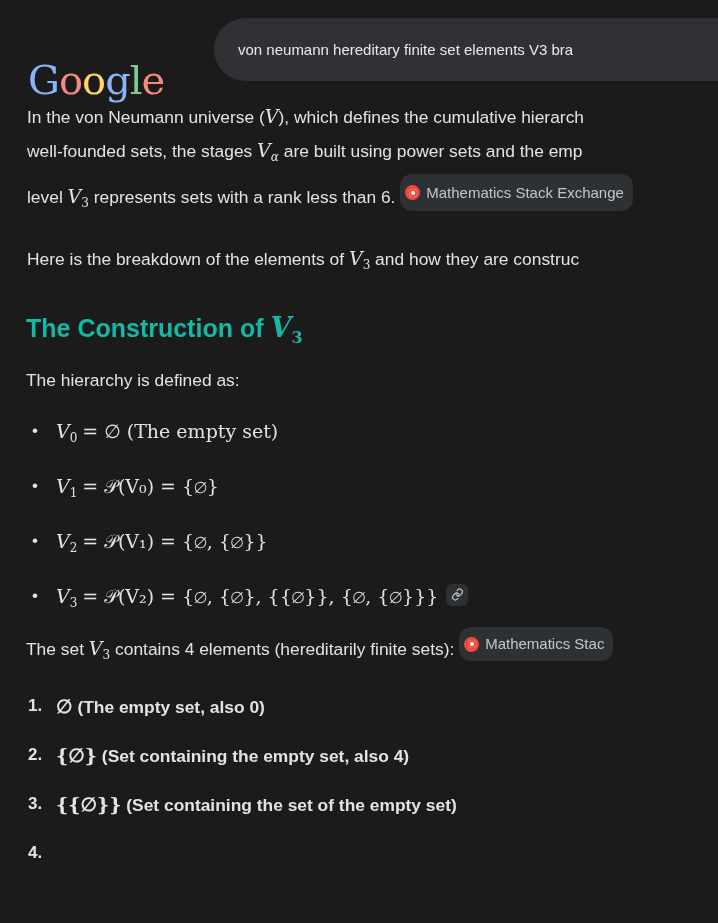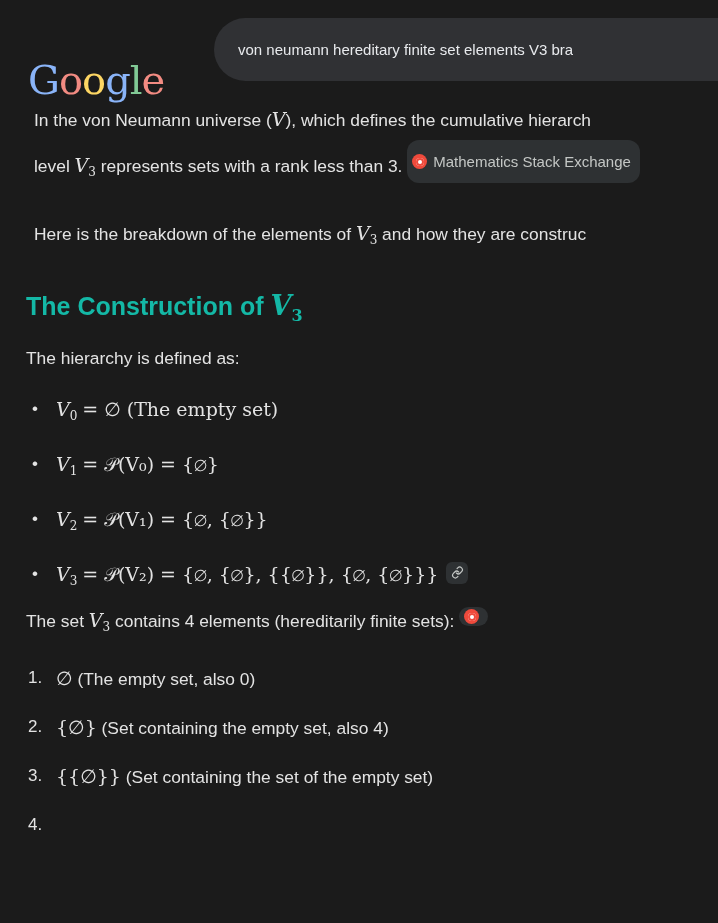--- a/index.html
+++ b/index.html
@@ -65,23 +65,23 @@
     overflow: hidden;
   }
 
   
   .content {
     padding: 0 0 0 26px;
     box-sizing: border-box;
     width: 718px;
   }
   p.para {
-    margin: 0 0 0 8px;
+    margin: 0 0 0 1px;
     font-size: 17.4px;
-    line-height: 39px;
+    line-height: 33px;
     color: #e3e3e3;
     white-space: nowrap;
   }
   .para-block { margin-bottom: 22px; }
 
   .mi {
     font-family: "DejaVu Serif", serif;
     font-style: italic;
     font-size: 19px;
   }
@@ -169,21 +169,21 @@
   }
   ul.bullets li::before {
     content: "\2022";
     position: absolute;
     left: 6px;
     top: 9px;
     font-size: 17px;
     color: #e3e3e3;
   }
   ol.numbers { counter-reset: numitem; }
-  ol.numbers li { counter-increment: numitem; }
+  ol.numbers li { counter-increment: numitem; font-weight: bold; }
   ol.numbers li::before {
     content: counter(numitem) ".";
     position: absolute;
     left: 2px;
     top: 9px;
     font-size: 17px;
     color: #e3e3e3;
   }
   .setnot {
     font-family: "DejaVu Serif", serif;
@@ -223,21 +223,22 @@
     </div>
     <div class="searchbar">
       <span class="search-text">von neumann hereditary finite set elements V3 bra</span>
     </div>
   </div>
 
   <div class="content">
 
     <div class="para-block">
       <p class="para"><span>In the von Neumann universe (</span><span class="mi">V</span><span>), which defines the cumulative hierarch</span></p>
-      <p class="para"><span>level </span><span class="mi">V</span><sub class="msub">3</sub><span> represents sets with a rank less than 3.</span>
+      <p class="para"><span>well-founded sets, the stages </span><span class="mi">V</span><sub class="msubi">α</sub><span> are built using power sets and the emp</span></p>
+      <p class="para"><span>level </span><span class="mi">V</span><sub class="msub">3</sub><span> represents sets with a rank less than 6.</span>
         <span class="chip">
             <span class="badge"></span>
             <span>Mathematics Stack Exchange</span>
           </span>
       </p>
     </div>
 
     <div class="para-block">
       <p class="para"><span>Here is the breakdown of the elements of </span><span class="mi">V</span><sub class="msub">3</sub><span> and how they are construc</span></p>
     </div>
@@ -255,20 +256,21 @@
               <path d="M10 13a5 5 0 0 0 7.07 0l2.5-2.5a5 5 0 0 0-7.07-7.07l-1.2 1.2"></path>
               <path d="M14 11a5 5 0 0 0-7.07 0l-2.5 2.5a5 5 0 0 0 7.07 7.07l1.2-1.2"></path>
             </svg>
           </span></li>
     </ul>
 
 
     <p class="lead"><span>The set </span><span class="mi">V</span><sub class="msub">3</sub><span> contains 4 elements (hereditarily finite sets):</span>
       <span class="chip">
           <span class="badge"></span>
+          <span>Mathematics Stac</span>
         </span>
     </p>
 
     <ol class="numbers">
       <li><span class="setnot">∅</span> <span>(The empty set, also 0)</span></li>
       <li><span class="setnot">{∅}</span> <span>(Set containing the empty set, also 4)</span></li>
       <li><span class="setnot">{{∅}}</span> <span>(Set containing the set of the empty set)</span></li>
       <li> </li>
     </ol>
 

